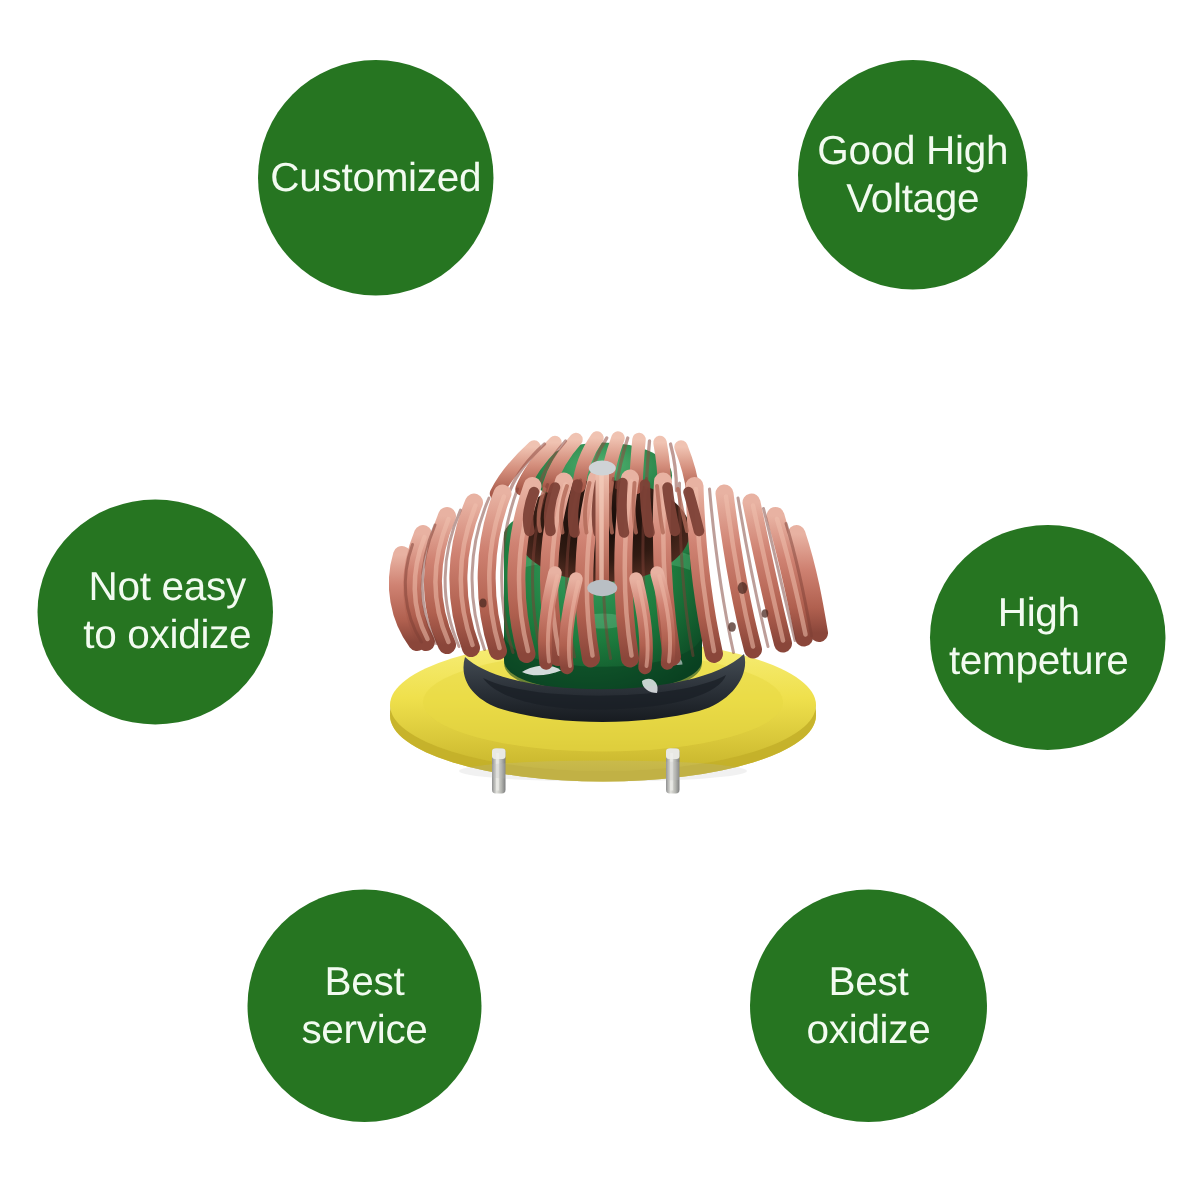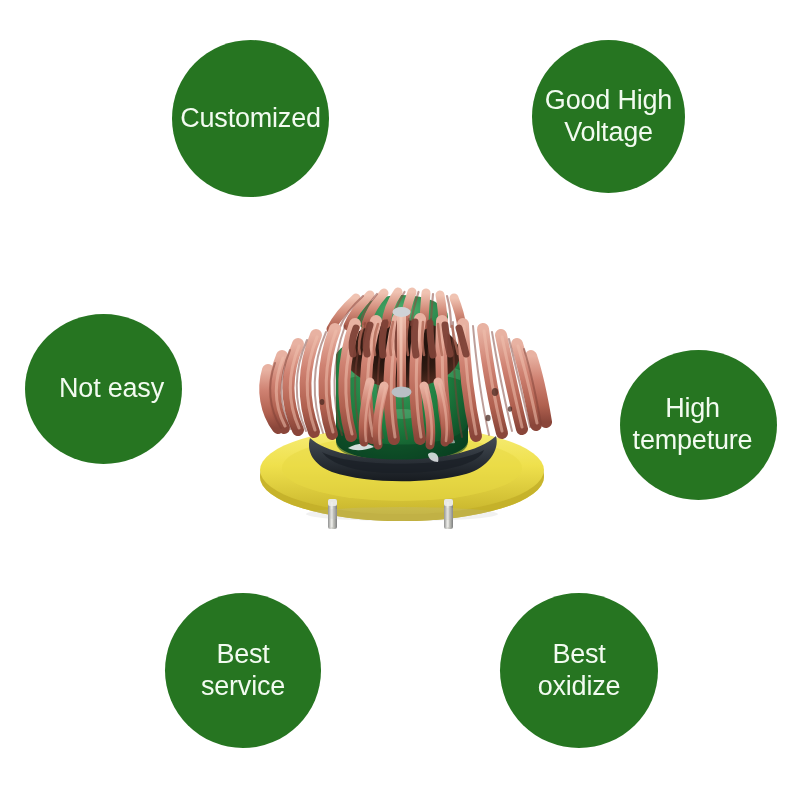--- a/index.html
+++ b/index.html
@@ -34,21 +34,21 @@
     text-align: center;
     white-space: nowrap;
     letter-spacing: -0.2px;
     font-weight: 400;
     pointer-events: none;
   }
 
   
   #badge-customized  { left: 172px; top: 40px;  width: 157px; height: 157px; }
   #badge-voltage     { left: 532px; top: 40px;  width: 153px; height: 153px; }
-  #badge-oxidize     { left: 25px;  top: 314px; width: 157px; height: 150px; }
+  #badge-oxidize     { left: 25px;  top: 333px; width: 157px; height: 150px; }
   #badge-temperature { left: 620px; top: 350px; width: 157px; height: 150px; }
   #badge-service     { left: 165px; top: 593px; width: 156px; height: 155px; }
   #badge-quality     { left: 500px; top: 593px; width: 158px; height: 155px; }
 
   
   #badge-oxidize .badge-label     { transform: translateX(8px); }
   #badge-temperature .badge-label { transform: translateX(-6px); }
 
   
   #inductor {
@@ -74,20 +74,21 @@
   <div class="badge" id="badge-voltage" style="background: rgb(38, 117, 33);">
     <div class="badge-label" style="color: rgb(242, 251, 240);">
       <span>Good High</span><br>
       <span>Voltage</span>
     </div>
   </div>
 
   <div class="badge" id="badge-oxidize" style="background: rgb(38, 117, 33);">
     <div class="badge-label" style="color: rgb(242, 251, 240);">
       <span>Not easy</span><br>
+      <span>to oxidize</span>
     </div>
   </div>
 
   <div class="badge" id="badge-temperature" style="background: rgb(38, 117, 33);">
     <div class="badge-label" style="color: rgb(242, 251, 240);">
       <span>High</span><br>
       <span>tempeture</span>
     </div>
   </div>
 

